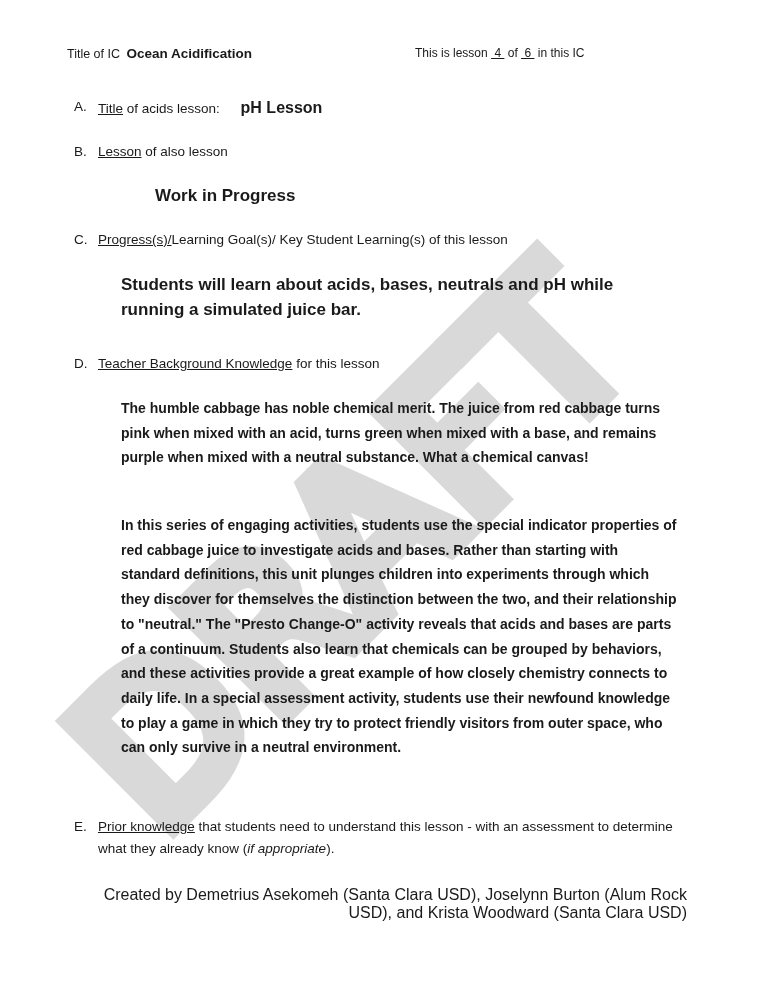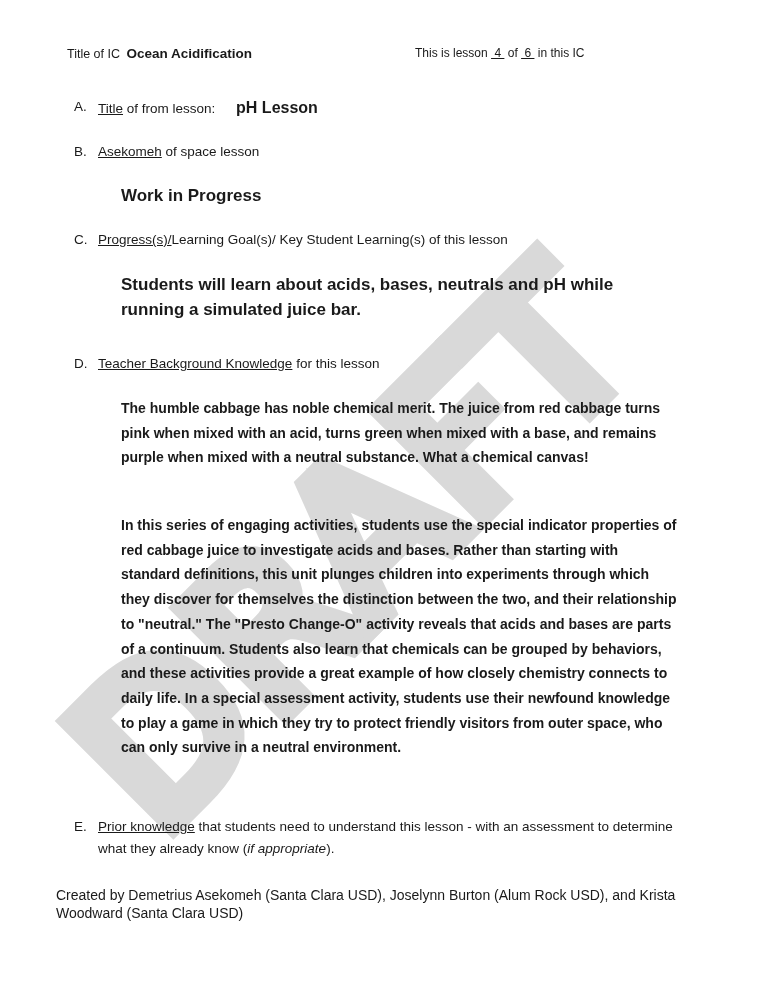--- a/index.html
+++ b/index.html
@@ -25,21 +25,21 @@
     .content { position: absolute; left: 0; top: 0; width: 662px; height: 994px; z-index: 1; padding-left: 36px; }
     .hdr-left { position: absolute; left: 67px; top: 46px; font-size: 12.5px; }
     .hdr-left b { font-size: 13.5px; margin-left: 3px; }
     .hdr-right { position: absolute; left: 415px; top: 46px; font-size: 12px; }
     .blank { text-decoration: underline; white-space: pre; }
     .item { position: absolute; left: 98px; font-size: 13.5px; }
     .item .letter { position: absolute; left: -24px; }
     .u { text-decoration: underline; text-align: center; }
     .big { position: absolute; left: 121px; font-weight: bold; font-size: 17px; line-height: 28px; }
     .para { position: absolute; left: 121px; width: 560px; font-weight: bold; font-size: 14px; line-height: 24.7px; }
-    .footer { position: absolute; left: 56px; top: 886px; width: 620px; font-size: 14px; line-height: 18px; }
+    .footer { position: absolute; left: 67px; top: 886px; width: 620px; font-size: 16px; line-height: 18px; text-align: right; }
     .item-e { position: absolute; left: 98px; top: 816px; width: 600px; font-size: 13.5px; line-height: 22px; }
     .item-e .letter { position: absolute; left: -24px; }
   </style>
 </head>
 <body>
 
 <div class="page">
   <div class="watermark">DRAFT</div>
 
   <div class="content">
@@ -50,29 +50,29 @@
     <div class="hdr-right">
       <span>This is lesson</span>
       <span class="blank"> 4 </span>
       <span>of</span>
       <span class="blank"> 6 </span>
       <span>in this IC</span>
     </div>
 
     <div class="item" style="top:99px;">
       <span class="letter">A.</span>
-      <span class="u">Title</span><span> of from lesson:</span>
+      <span class="u">Title</span><span> of acids lesson:</span>
       <b style="font-size:16px;margin-left:17px;">pH Lesson</b>
     </div>
 
     <div class="item" style="top:144px;">
       <span class="letter">B.</span>
-      <span class="u">Asekomeh</span><span> of space lesson</span>
+      <span class="u">Lesson</span><span> of also lesson</span>
     </div>
-    <div class="big" style="top:182px;">Work in Progress</div>
+    <div class="big" style="top:182px;margin-left:34px;">Work in Progress</div>
 
     <div class="item" style="top:232px;">
       <span class="letter">C.</span>
       <span class="u">Progress(s)/</span><span>Learning Goal(s)/ Key Student Learning(s) of this lesson</span>
     </div>
     <div class="para" style="top:272px;font-size:17px;line-height:25px;">Students will learn about acids, bases, neutrals and pH while running a simulated juice bar.</div>
 
     <div class="item" style="top:356px;">
       <span class="letter">D.</span>
       <span class="u">Teacher Background Knowledge</span><span> for this lesson</span>

